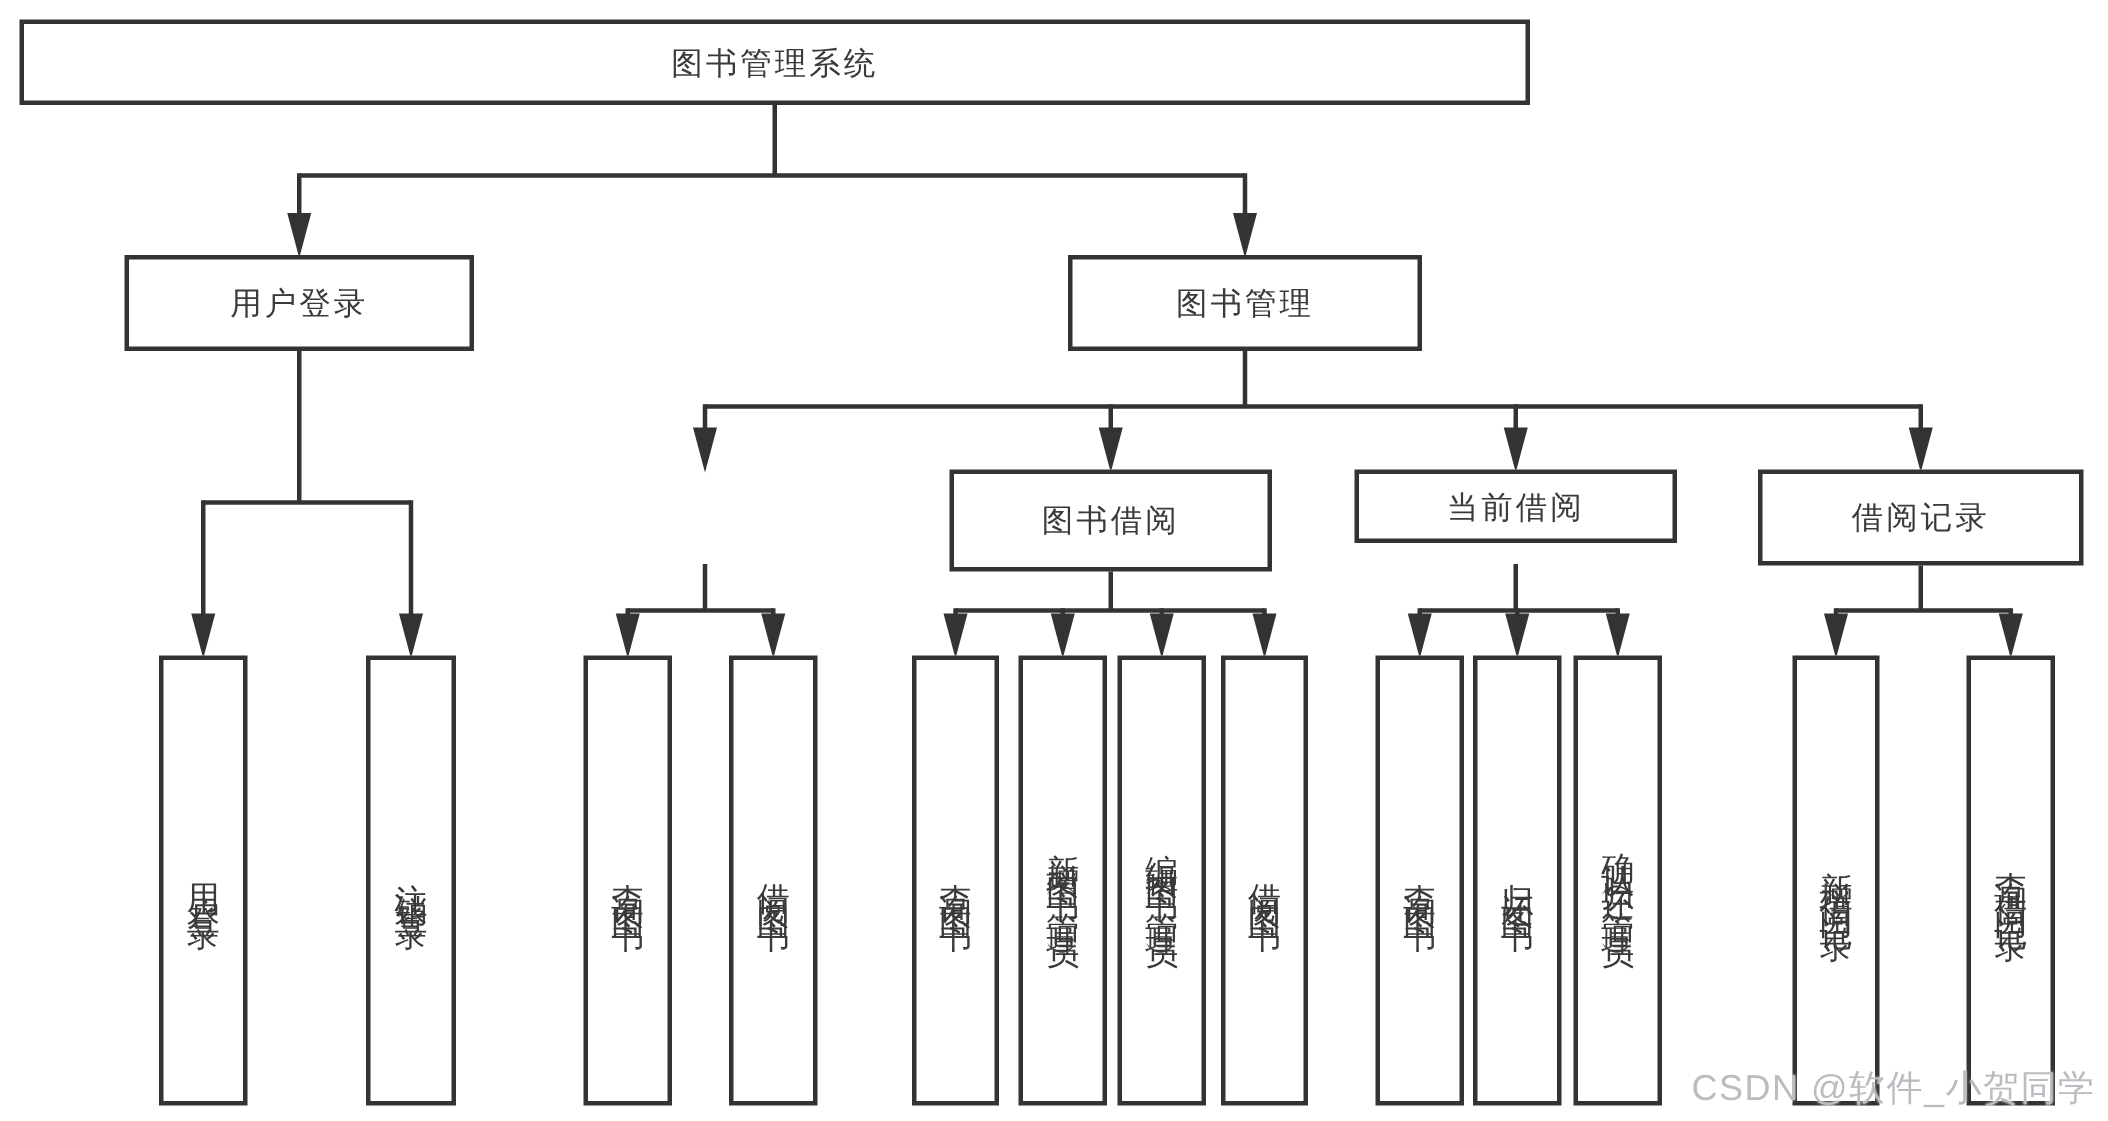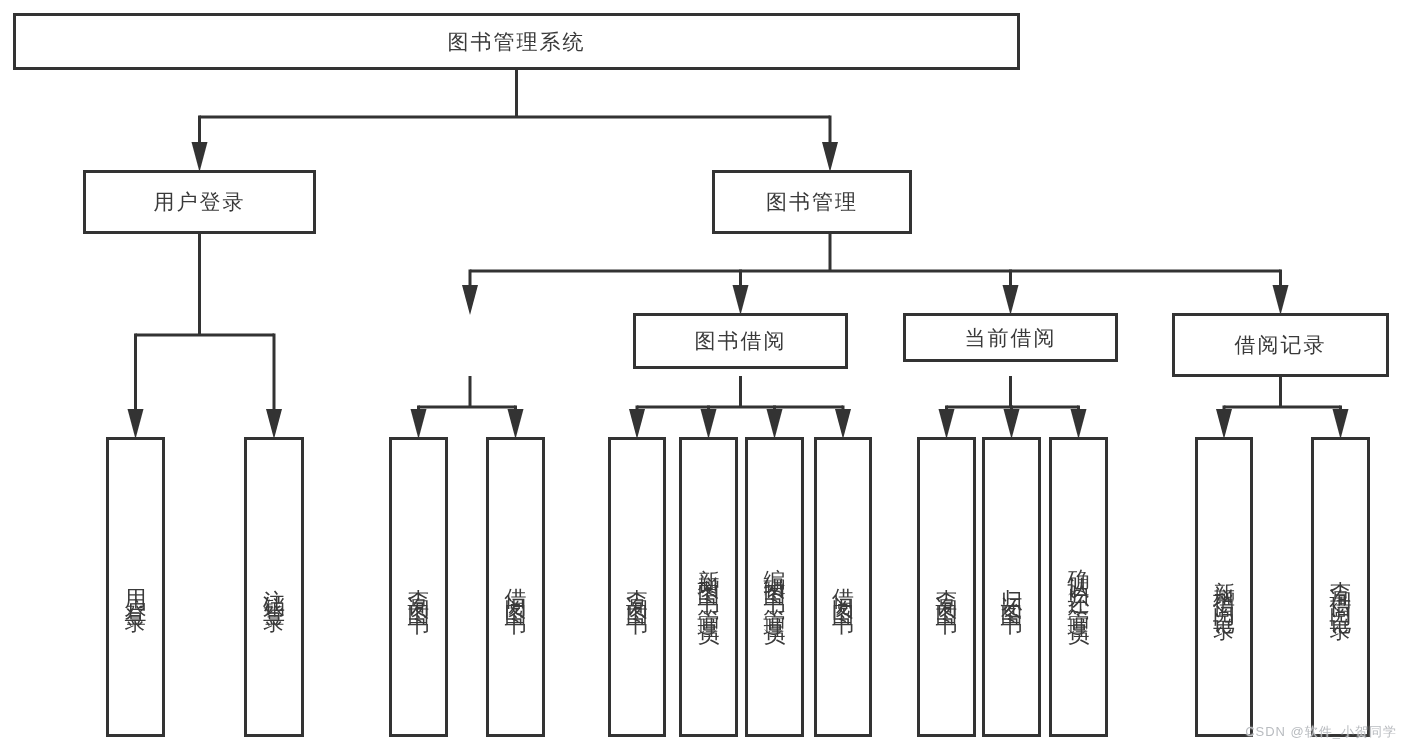--- a/index.html
+++ b/index.html
@@ -38,21 +38,21 @@
     writing-mode: vertical-rl;
     text-orientation: upright;
     font-size: 22px;
     letter-spacing: 8px;
     white-space: normal;
   }
   #watermark {
     position: absolute;
     right: 8px;
     bottom: 6px;
-    font-size: 13px;
+    font-size: 24px;
     color: #b9bcc0;
     letter-spacing: 1px;
     z-index: 3;
     text-shadow: 0 0 2px #ffffff;
   }
 </style>
 </head>
 <body>
 
 <div id="canvas">
@@ -108,23 +108,23 @@
       <line x1="1224" y1="407" x2="1340.5" y2="407" stroke="#333333" stroke-width="3"></line>
       <line x1="1224" y1="405.5" x2="1224" y2="411" stroke="#333333" stroke-width="3"></line>
       <polygon points="1216,409 1232,409 1224,439" fill="#333333"></polygon>
       <line x1="1340.5" y1="405.5" x2="1340.5" y2="411" stroke="#333333" stroke-width="3"></line>
       <polygon points="1332.5,409 1348.5,409 1340.5,439" fill="#333333"></polygon>
     </svg>
 
   <div class="node h" style="left: 13px; top: 13px; width: 1007px; height: 57px;">图书管理系统</div>
 
   <div class="node h" style="left: 83px; top: 170px; width: 233px; height: 64px;">用户登录</div>
-  <div class="node h" style="left: 712px; top: 170px; width: 200px; height: 64px;">图书管理</div>
+  <div class="node h" style="left: 712px; top: 170px; width: 236px; height: 64px;">图书管理</div>
 
-  <div class="node h" style="left: 633px; top: 313px; width: 215px; height: 56px;">图书借阅</div>
+  <div class="node h" style="left: 633px; top: 313px; width: 215px; height: 68px;">图书借阅</div>
   <div class="node h" style="left: 903px; top: 313px; width: 215px; height: 49px;">当前借阅</div>
   <div class="node h" style="left: 1172px; top: 313px; width: 217px; height: 64px;">借阅记录</div>
 
   <div class="node v" style="left: 106px; top: 437px; width: 59px; height: 300px;">用户登录</div>
   <div class="node v" style="left: 244px; top: 437px; width: 60px; height: 300px;">注销登录</div>
 
   <div class="node v" style="left: 389px; top: 437px; width: 59px; height: 300px;">查询图书</div>
   <div class="node v" style="left: 486px; top: 437px; width: 59px; height: 300px;">借阅图书</div>
 
   <div class="node v" style="left: 608px; top: 437px; width: 58px; height: 300px;">查询图书</div>

